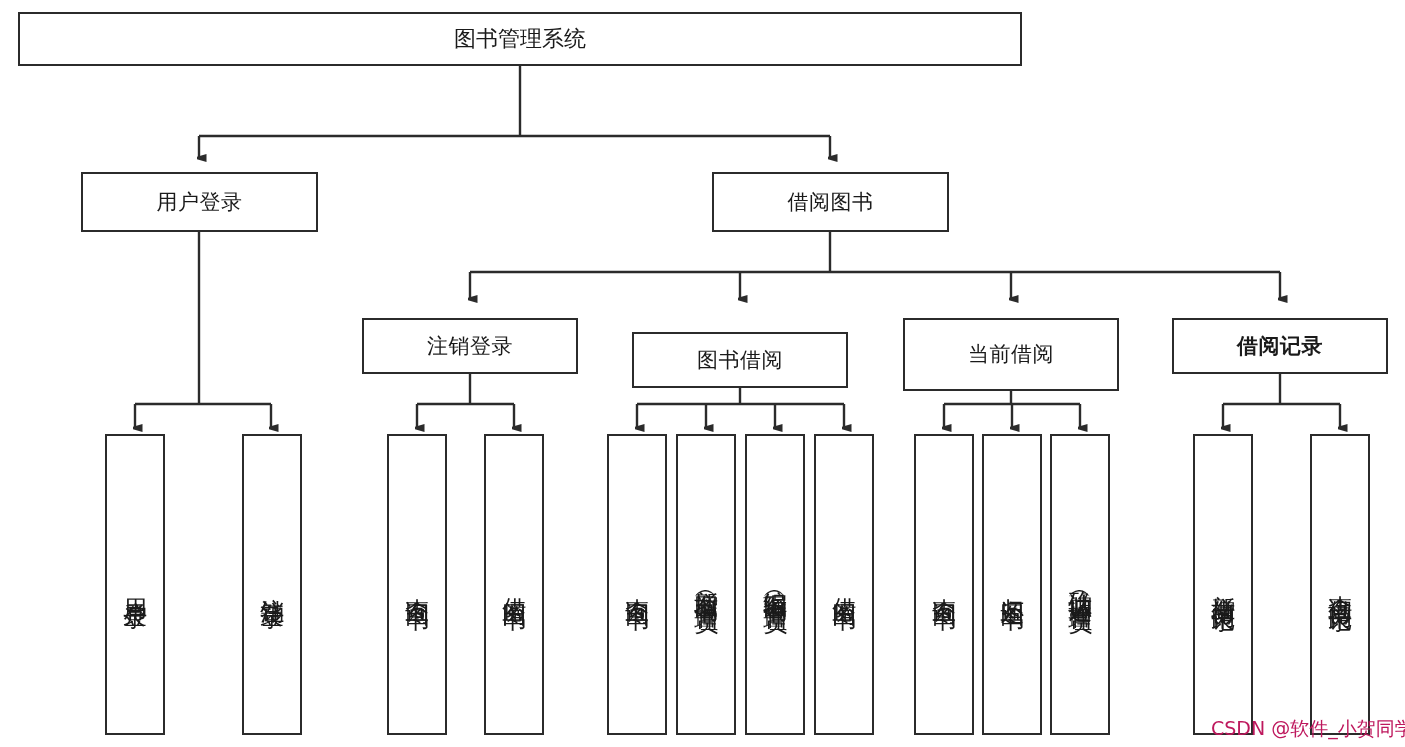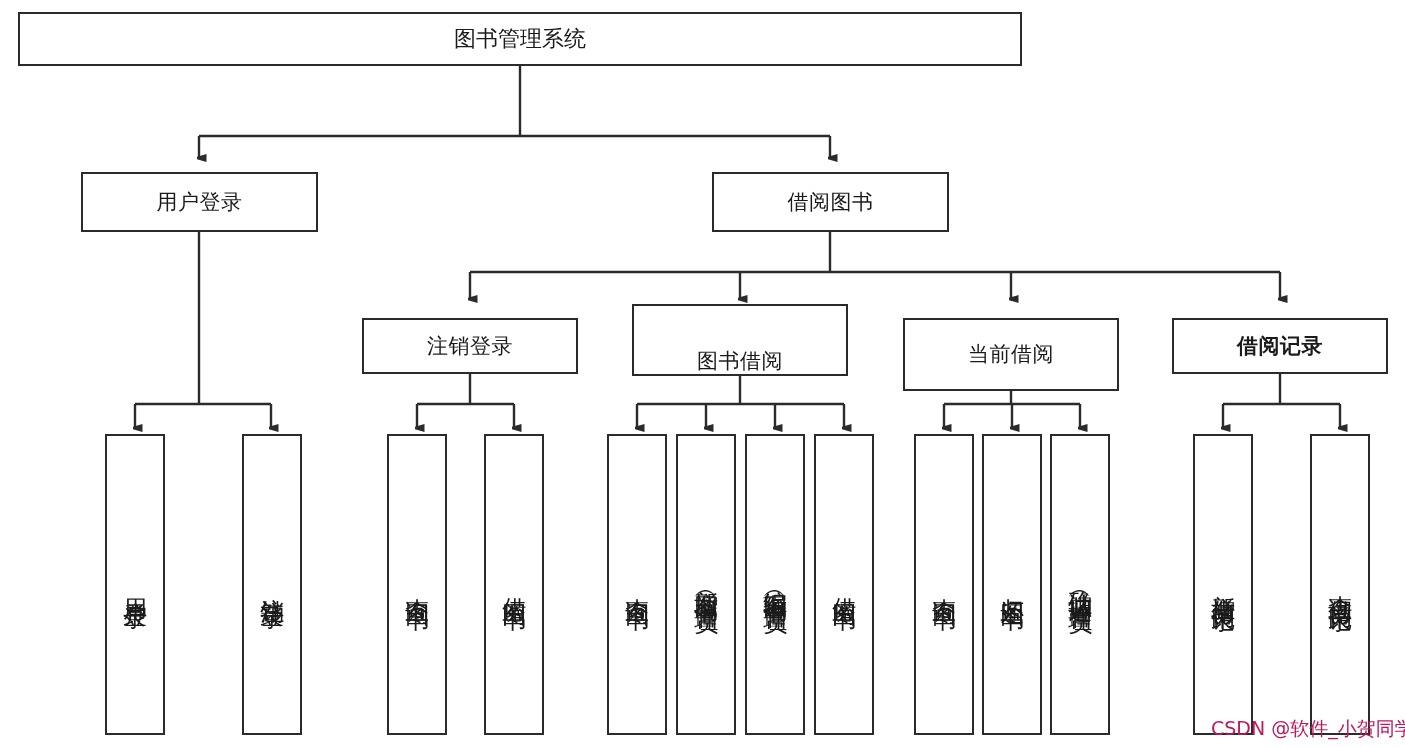--- a/index.html
+++ b/index.html
@@ -128,21 +128,21 @@
   </div>
 
   <div class="node h" style="left:712px; top:172px; width:237px; height:60px;">
     <span>借阅图书</span>
   </div>
 
   <div class="node h" style="left:362px; top:318px; width:216px; height:56px;">
     <span>注销登录</span>
   </div>
 
-  <div class="node h" style="left:632px; top:304px; width:216px; height:72px;align-items:flex-end;">
+  <div class="node h" style="left:632px; top:332px; width:216px; height:56px;">
     <span>图书借阅</span>
   </div>
 
   <div class="node h" style="left:903px; top:318px; width:216px; height:73px;">
     <span>当前借阅</span>
   </div>
 
   <div class="node h" style="left:1172px; top:318px; width:216px; height:56px;font-weight:bold;">
     <span>借阅记录</span>
   </div>

